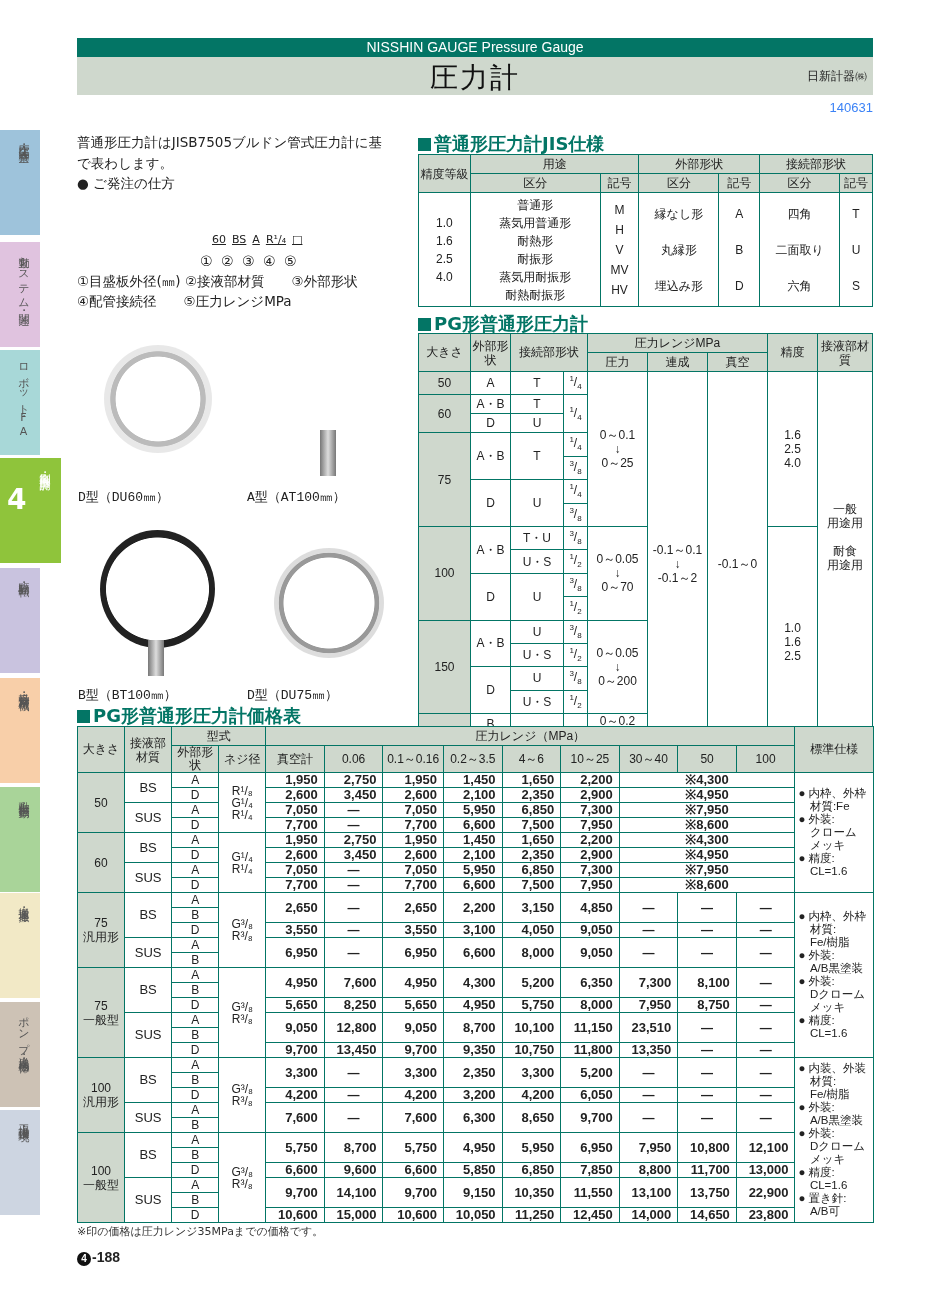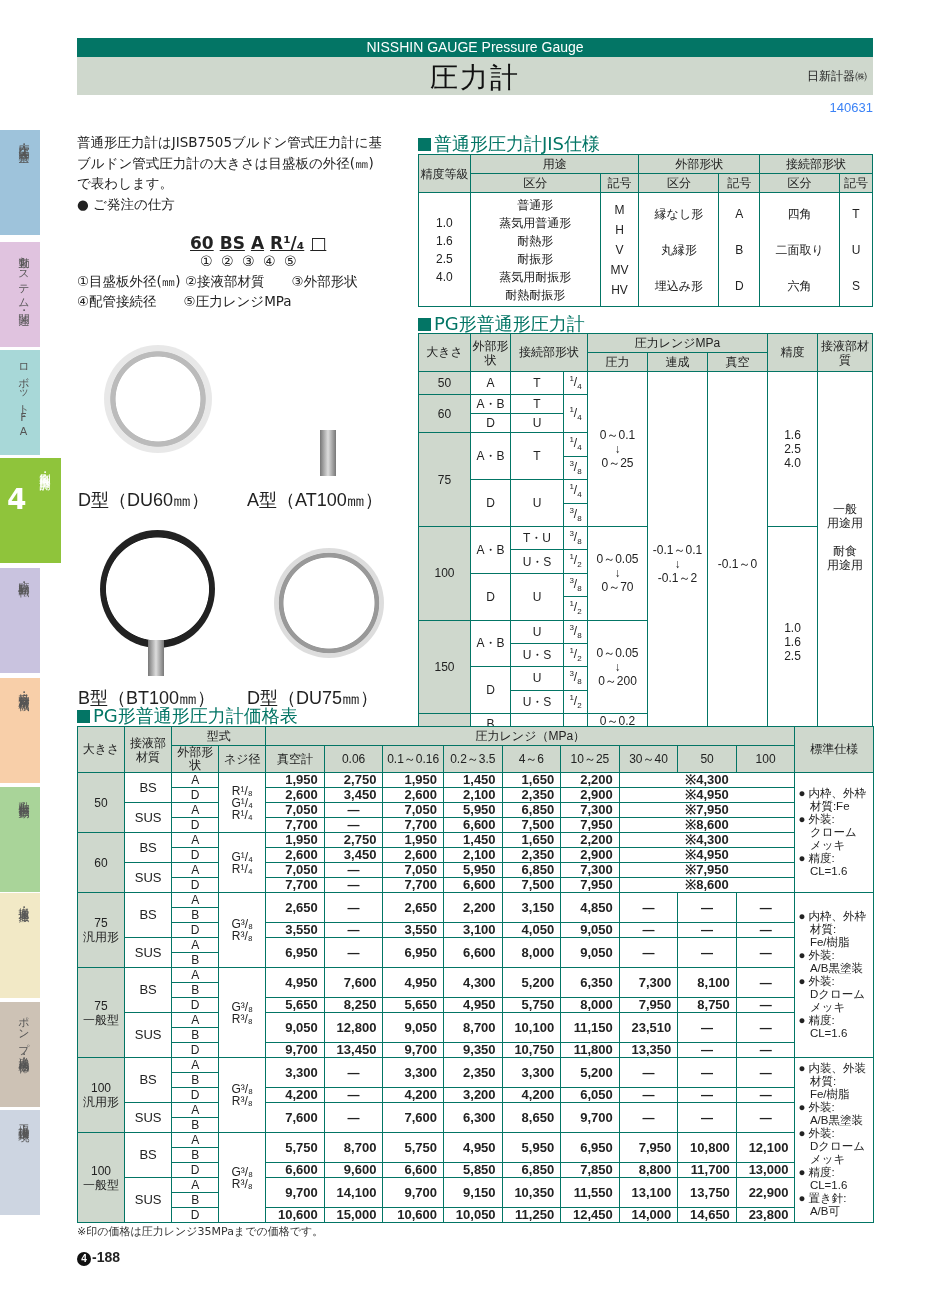--- a/index.html
+++ b/index.html
@@ -8,25 +8,25 @@
   .hdr-band { left: 77px; top: 38px; width: 796px; height: 19px; background: #037565; color: #fff; font-family: "Liberation Sans", sans-serif; font-size: 14px; text-align: center; line-height: 19px; }
   .hdr-title { left: 77px; top: 57px; width: 796px; height: 38px; background: #cfd8cd; }
   .hdr-title .t { position: absolute; left: 0; right: 0; top: 2px; text-align: center; font-size: 28px; color: #111; letter-spacing: 2px; }
   .hdr-title .maker { position: absolute; right: 6px; top: 11px; font-size: 12px; color: #222; }
   .docno { right: 78px; top: 100px; font-size: 13px; font-family: "Liberation Sans", sans-serif; color: #3b82f6; }
   .tabs { left: 0; top: 130px; width: 60px; }
   .tab { position: absolute; left: 0; width: 40px; font-size: 11px; color: #555; writing-mode: vertical-rl; text-orientation: upright; padding-top: 6px; padding-right: 10px; letter-spacing: 1px; line-height: 14px; }
   .tab.active { width: 61px; color: #fff; background: #8fc43b; }
   .tab .num { position: absolute; left: 7px; top: 35px; font-size: 28px; font-weight: bold; writing-mode: horizontal-tb; color: #fff; }
   .intro { left: 77px; top: 132px; width: 340px; font-size: 13.5px; line-height: 20.5px; color: #222; }
-  .order-code { left: 190px; top: 233px; font-size: 17px; font-weight: bold; }
+  .order-code { left: 212px; top: 233px; font-size: 11px; font-weight: normal; }
   .order-code span { text-decoration: underline; margin-right: 6px; }
   .order-nums { left: 200px; top: 253px; font-size: 14px; letter-spacing: 2px; }
   .legend1 { left: 77px; top: 271px; font-size: 13.5px; line-height: 20px; }
-  .sec-title { font-size: 18px; color: #037565; font-weight: normal; }
+  .sec-title { font-size: 18px; color: #037565; font-weight: bold; }
   .sec-title .sq { display: inline-block; width: 13px; height: 13px; background: #037565; margin-right: 3px; vertical-align: -1px; }
   table { border-collapse: collapse; font-family: "Liberation Sans", sans-serif; }
   td, th { border: 1px solid #037565; text-align: center; vertical-align: middle; font-weight: normal; }
   .jis { left: 418px; top: 154px; width: 455px; font-size: 12px; }
   .jis th { background: #cfd8cd; height: 19px; font-size: 12px; }
   .jis td { font-size: 12px; line-height: 18px; }
   .pg { left: 418px; top: 333px; width: 455px; font-size: 12px; }
   .pg th { background: #cfd8cd; font-size: 12px; }
   .pg td { font-size: 12px; height: 19px; padding: 0; line-height: 14px; }
   .pg td.size { background: #cfd8cd; }
@@ -34,21 +34,21 @@
   .price th { background: #cfd8cd; font-size: 12px; height: 19px; }
   .price td { font-size: 12px; height: 15px; padding: 0 2px; line-height: 14px; }
   .price td.size { background: #cfd8cd; font-size: 12px; line-height: 14px; }
   .price td.num { font-weight: bold; font-size: 13px; text-align: right; padding-right: 6px; }
   .price td.dash { font-weight: bold; }
   .price td.std { text-align: left; font-size: 11.5px; line-height: 13px; vertical-align: middle; padding: 2px 3px; }
   .note { left: 77px; top: 1224px; font-size: 11px; color: #333; }
   .pageno { left: 77px; top: 1249px; font-size: 14px; font-weight: bold; font-family: "Liberation Sans", sans-serif; }
   .pageno .c { display: inline-block; width: 14px; height: 14px; border-radius: 50%; background: #111; color: #fff; font-size: 10px; text-align: center; line-height: 14px; margin-right: 1px; vertical-align: 0px; }
   .gauge { position: absolute; border-radius: 50%; }
-  .gauge-label { position: absolute; font-size: 18px; font-family: Liberation Sans, sans-serif; }
+  .gauge-label { position: absolute; font-size: 13px; font-family: Liberation Mono, monospace; }
 </style>
 </head>
 <body>
 
 <div class="abs hdr-band">NISSHIN GAUGE Pressure Gauge</div>
 <div class="abs hdr-title">
   <div class="t">圧力計</div>
   <div class="maker">日新計器㈱</div>
 </div>
 <div class="abs docno">140631</div>
@@ -61,21 +61,20 @@
     <div class="tab" style="top: 438px; height: 105px; background: rgb(201, 195, 223);"><span>駆動・回転</span></div>
     <div class="tab" style="top: 548px; height: 105px; background: rgb(248, 207, 169);"><span>軸受・素材・機械</span></div>
     <div class="tab" style="top: 657px; height: 105px; background: rgb(169, 212, 153);"><span>動力伝達・伝動</span></div>
     <div class="tab" style="top: 763px; height: 105px; background: rgb(242, 233, 198);"><span>搬送・運搬</span></div>
     <div class="tab" style="top: 872px; height: 105px; background: rgb(205, 194, 181);"><span>ポンプ・送風機・粉体</span></div>
     <div class="tab" style="top: 980px; height: 105px; background: rgb(205, 213, 225);"><span>工場設備・環境</span></div>
   </div>
 
 <div id="intro" class="abs intro">
     <div>普通形圧力計はJISB7505ブルドン管式圧力計に基</div>
-    <div>ブルドン管式圧力計の大きさは目盛板の外径(㎜)</div>
     <div>で表わします。</div>
     <div>● ご発注の仕方</div>
   </div>
 <div id="ordercode" class="abs order-code"><span>60</span><span>BS</span><span>A</span><span>R¹/₄</span><span>□</span></div>
 <div class="abs order-nums">①  ②  ③  ④  ⑤</div>
 <div id="legend1" class="abs legend1">
     <div style="white-space:pre">①目盛板外径(㎜) ②接液部材質　　③外部形状</div>
     <div style="white-space:pre">④配管接続径　　⑤圧力レンジMPa</div>
   </div>
 

